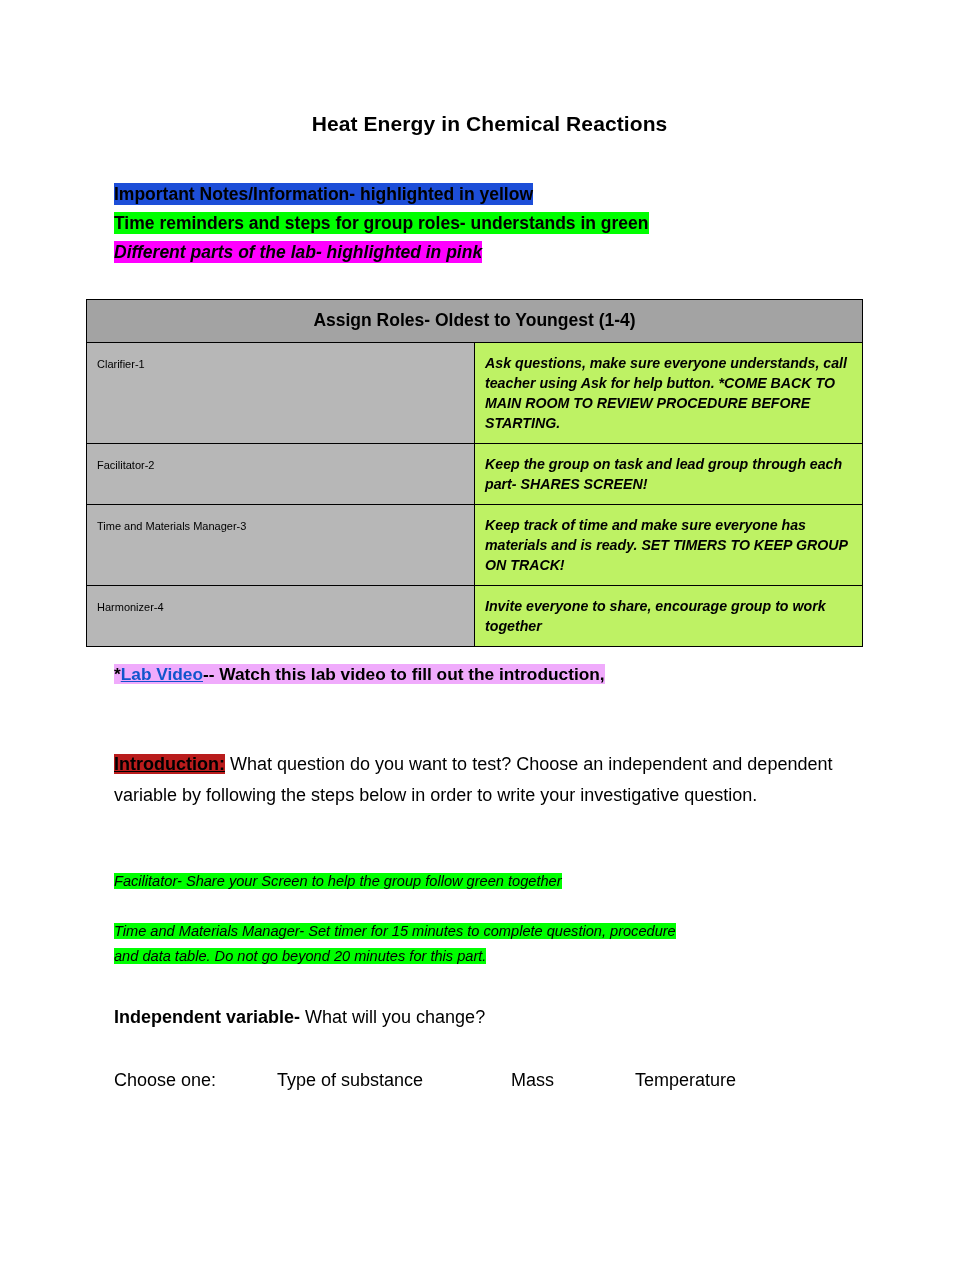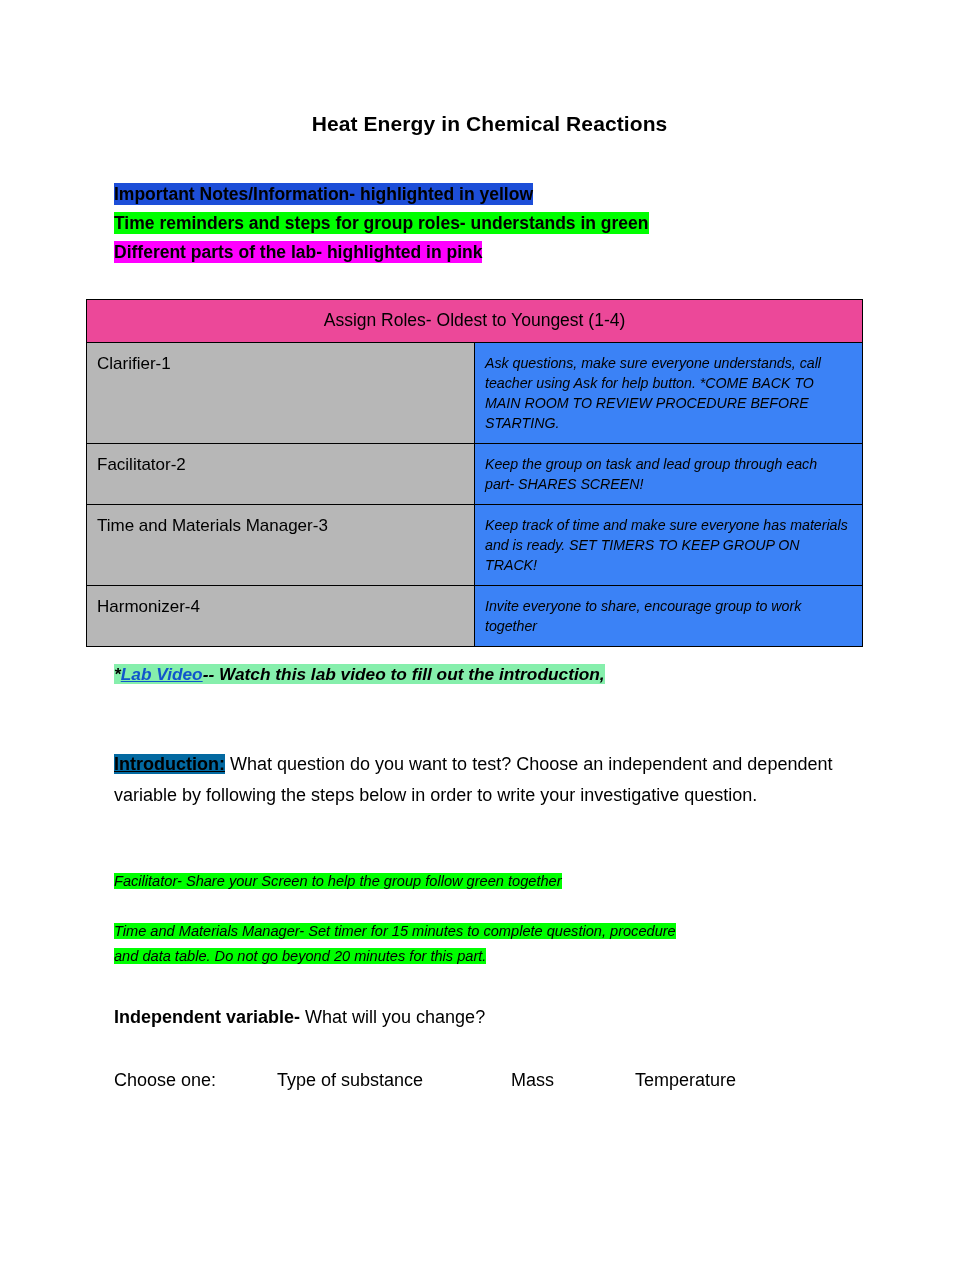--- a/index.html
+++ b/index.html
@@ -46,88 +46,88 @@
     font-size: 17.5px;
     font-weight: bold;
     line-height: 29px;
     white-space: nowrap;
   }
   .legend-line span.hl {
     padding: 1px 0 1px 0;
   }
   .hl-yellow { background: #1d4ed8; }
   .hl-green  { background: #00ff00; }
-  .hl-pink   { background: #ff00ff; }
+  .hl-pink   { background: #ff00ff; font-style: italic; }
 
   
   .roles-table {
     position: absolute;
     left: 86px;
     top: 299px;
     width: 777px;
     border-collapse: collapse;
     table-layout: fixed;
   }
   .roles-table td, .roles-table th {
     border: 1.6px solid #000000;
     vertical-align: top;
   }
   .roles-header {
-    background: #ec4899;
+    background: #a3a3a3;
     text-align: center;
-    font-weight: normal;
+    font-weight: bold;
     font-size: 17.5px;
     padding: 10px 6px 11px 6px;
   }
   .role-name {
     width: 222px;
     background: #b7b7b7;
-    font-size: 17px;
+    font-size: 11px;
     padding: 9px 10px 10px 10px;
     line-height: 24px;
   }
   .role-desc {
-    background: #3b82f6;
+    background: #bef264;
     font-size: 14.2px;
-    font-weight: normal;
+    font-weight: bold;
     font-style: italic;
     padding: 10px 12px 10px 10px;
     line-height: 20px;
   }
 
   
   .block {
     position: absolute;
   }
 
   .video-note {
     left: 114px;
     top: 659px;
     width: 680px;
     font-size: 17.3px;
     font-weight: bold;
     line-height: 30px;
   }
-  .video-note .seg { background: #86efac; font-style: italic; }
+  .video-note .seg { background: #f0abfc; }
   .link {
     color: #1155cc;
     text-decoration: underline;
   }
 
   .intro-para {
     left: 114px;
     top: 749px;
     width: 730px;
     font-size: 18px;
     line-height: 31px;
   }
   .intro-label {
     font-weight: bold;
     text-decoration: underline;
-    background: #0369a1;
+    background: #b91c1c;
     font-size: 18px;
   }
 
   .green-note {
     font-size: 14.6px;
     font-style: italic;
     line-height: 25px;
   }
   .green-note span { background: #00ff00; }
 

